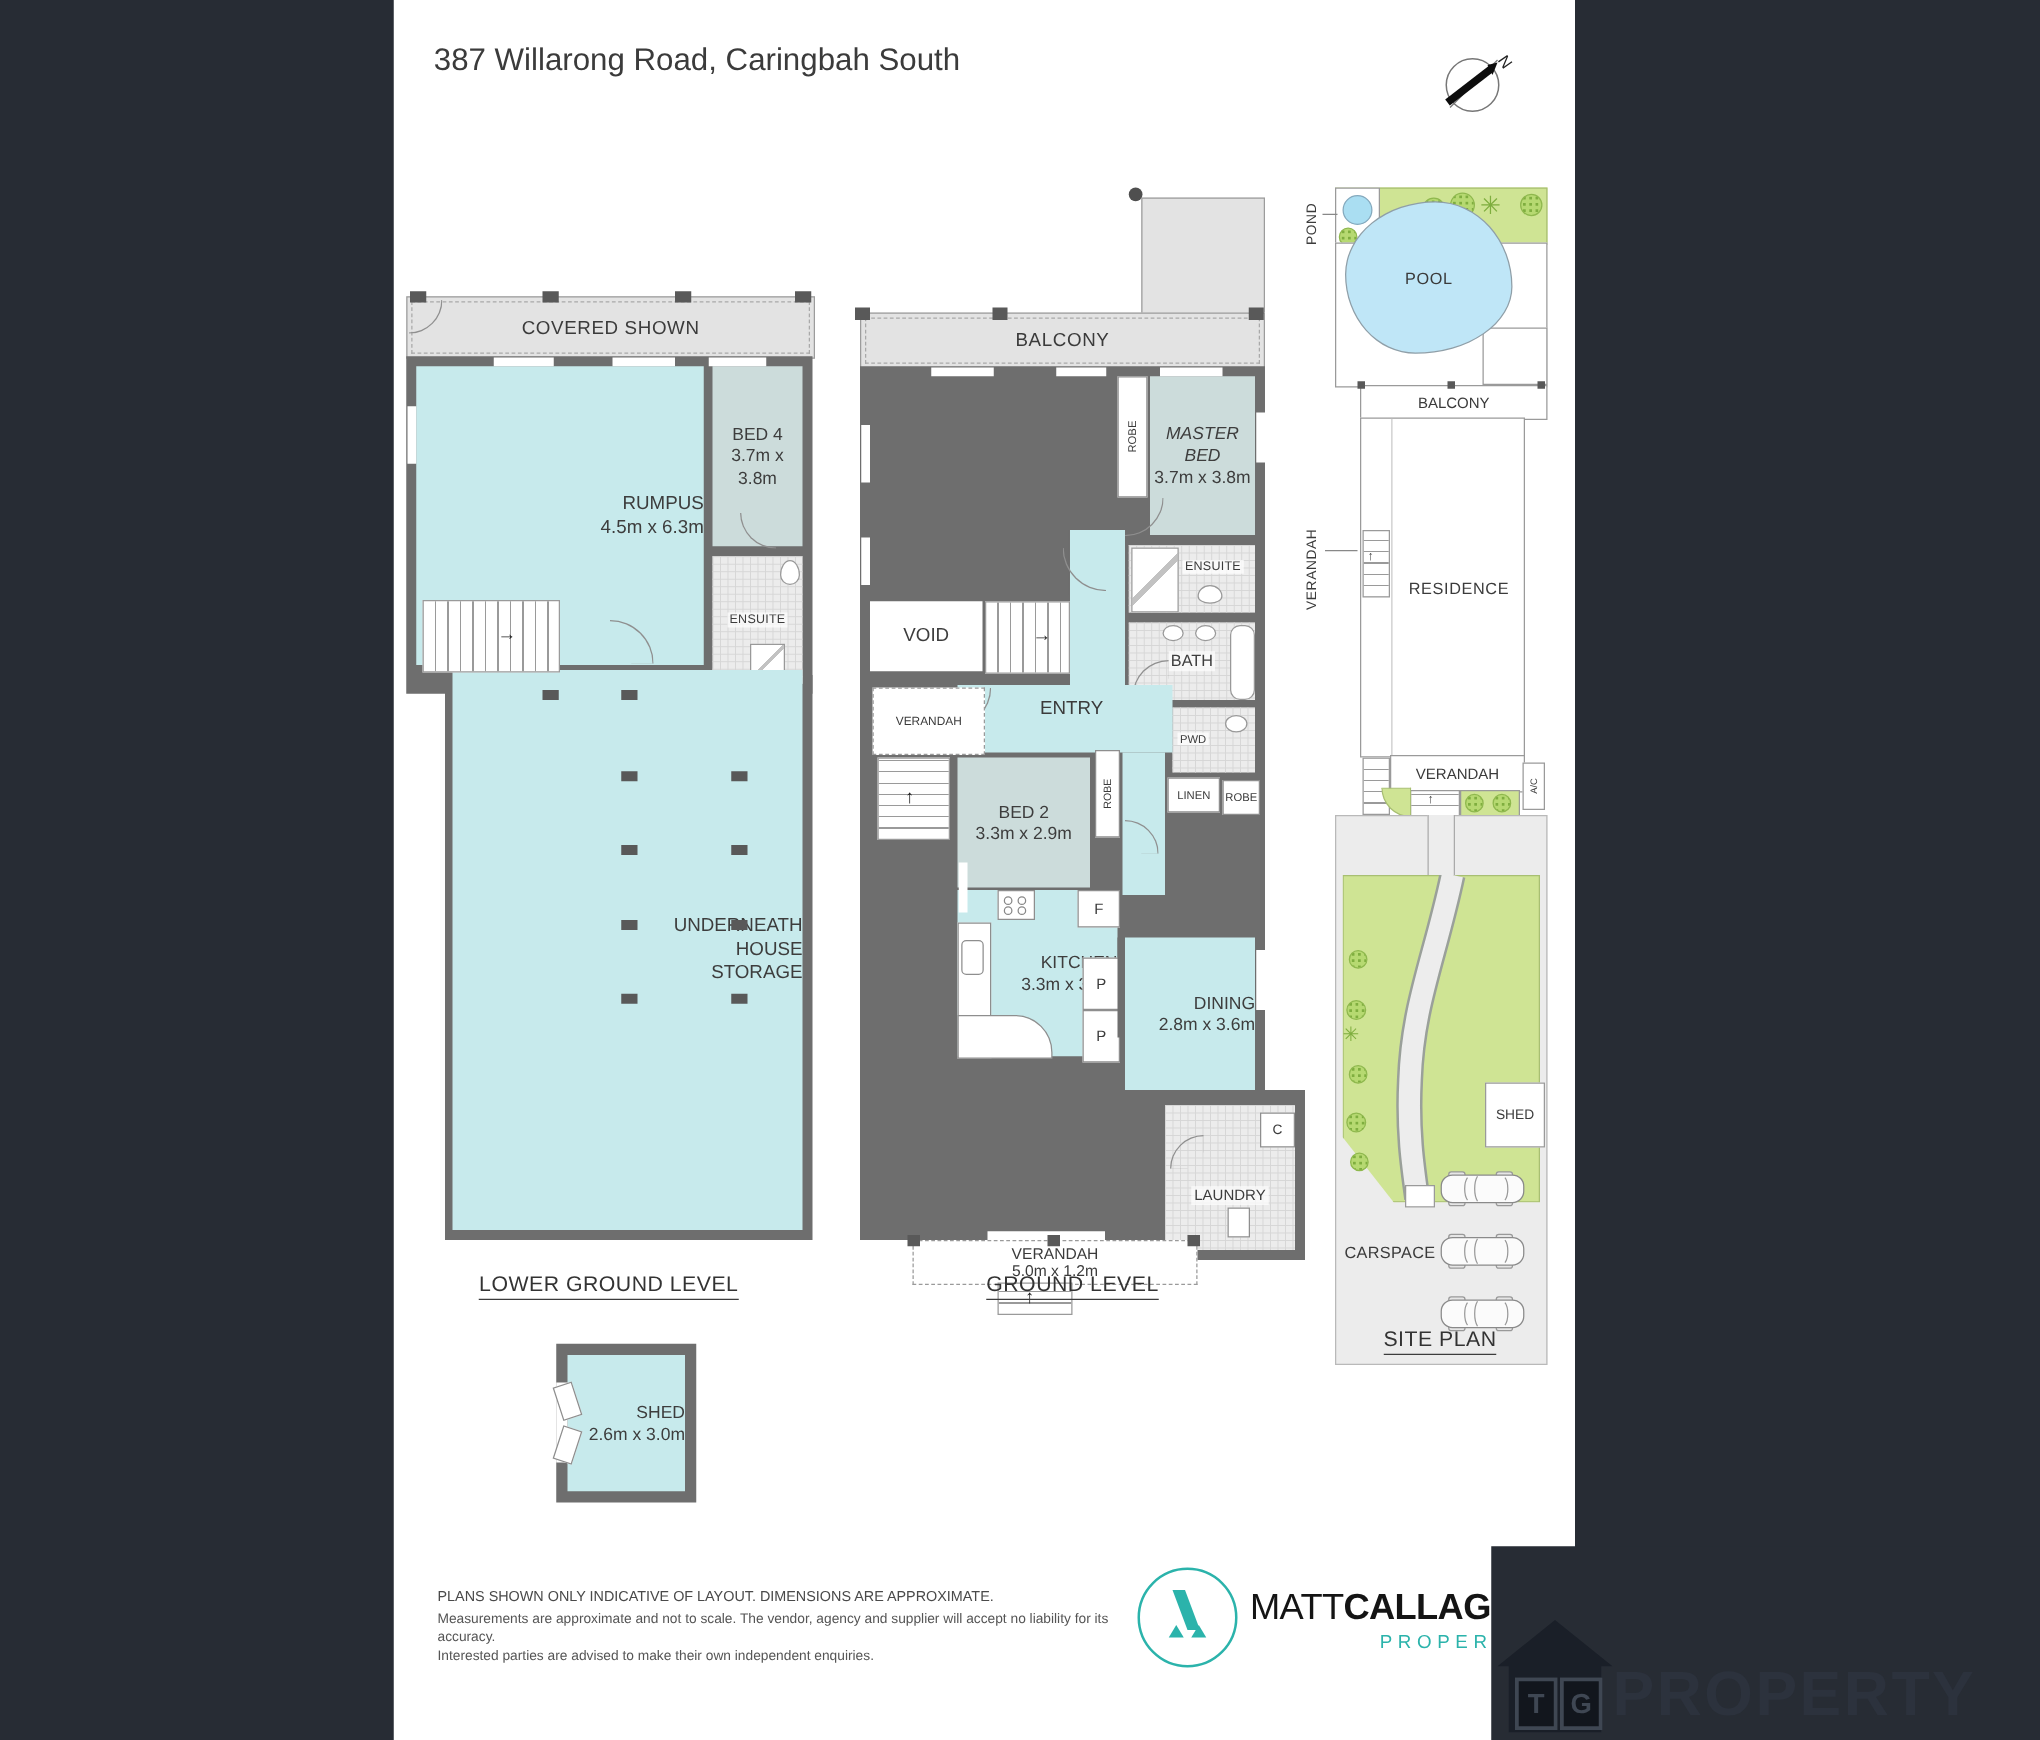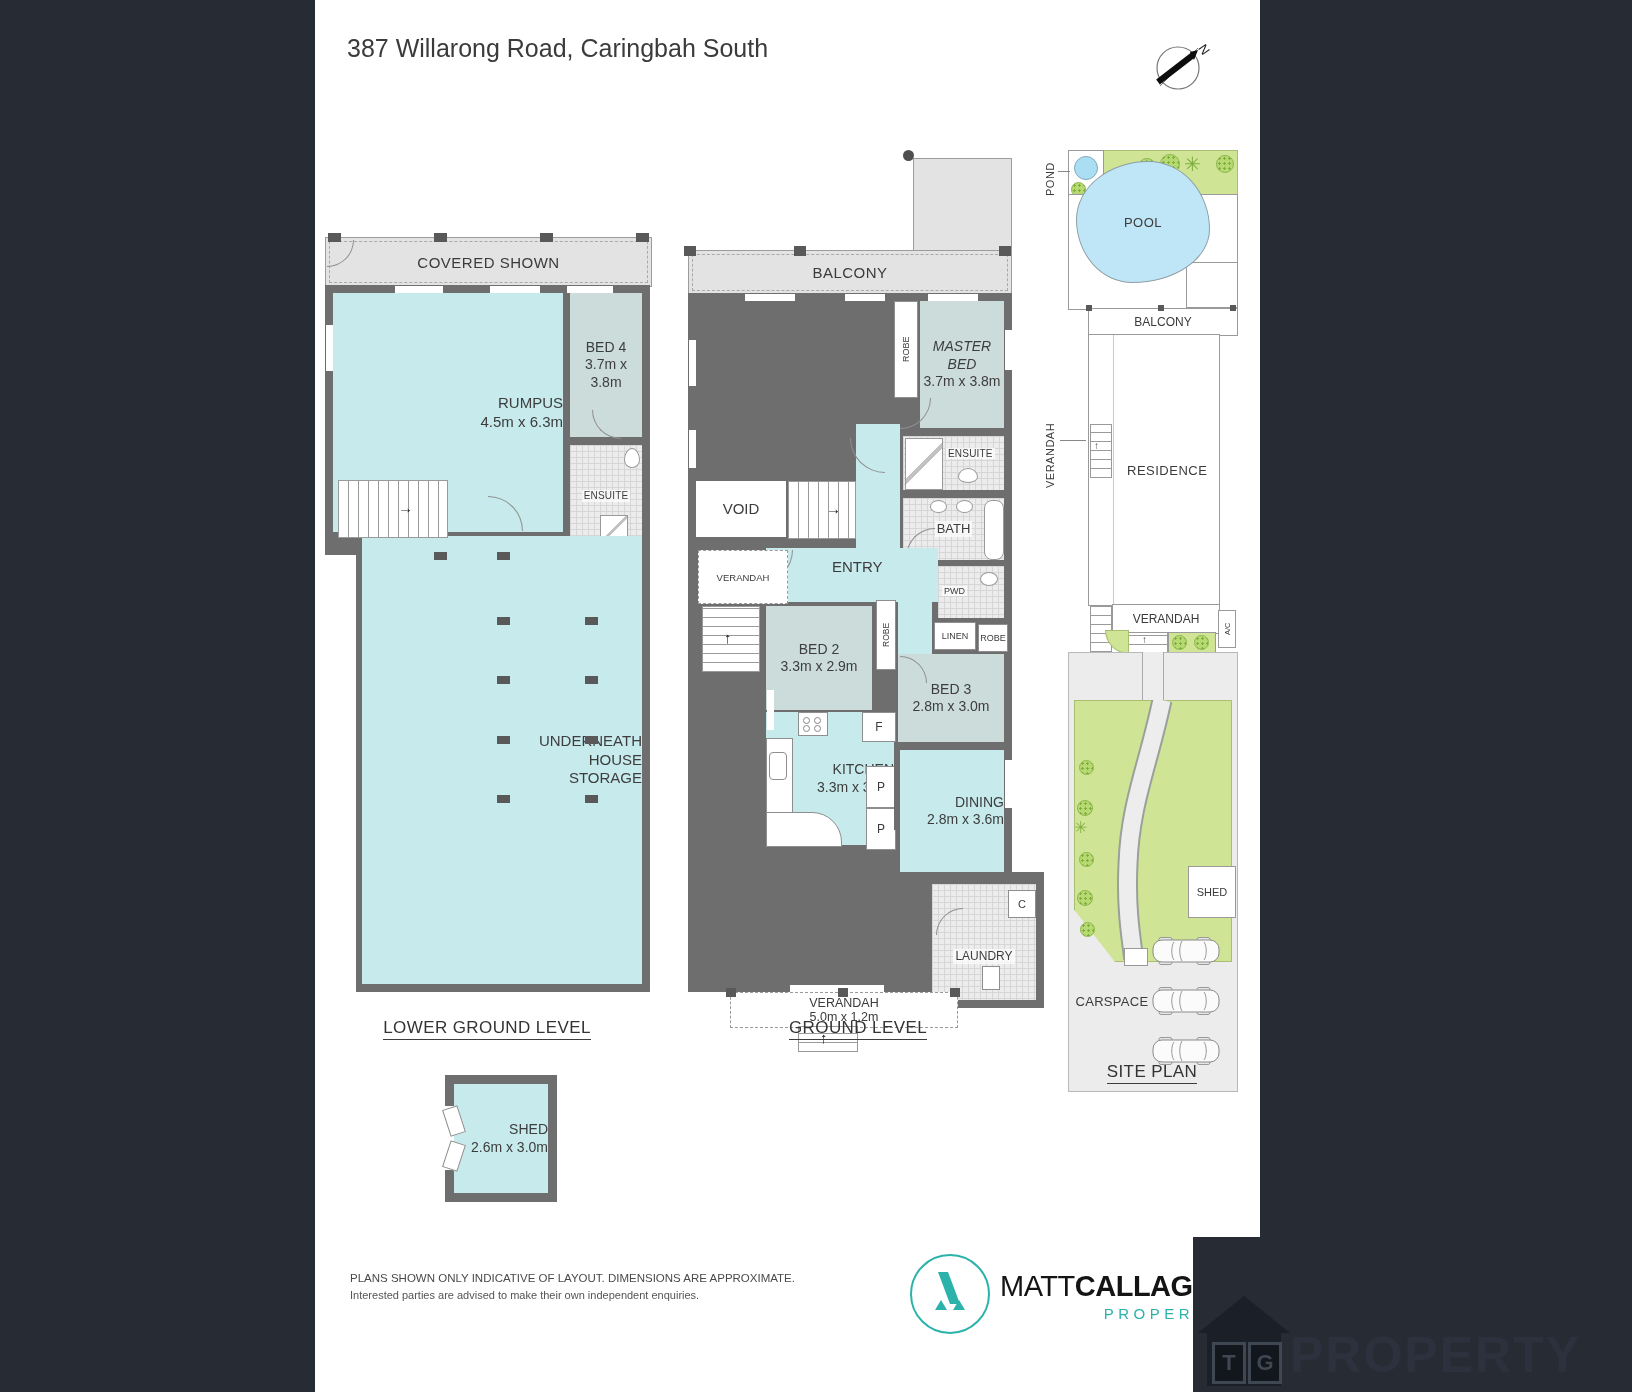--- a/index.html
+++ b/index.html
@@ -183,24 +183,20 @@
   </div>
   <div class="whitebox vert" style="left:876px;top:600px;width:18px;height:68px;display:flex;align-items:center;justify-content:center;font-size:8.5px;">
       <span>ROBE</span>
     </div>
   <div class="whitebox" style="left:934px;top:622px;width:40px;height:26px;display:flex;align-items:center;justify-content:center;font-size:9px;">
       <span>LINEN</span>
     </div>
   <div class="whitebox" style="left:978px;top:624px;width:28px;height:26px;display:flex;align-items:center;justify-content:center;font-size:9px;overflow:hidden;">
       <span>ROBE</span>
     </div>
-  <div class="rm tealrm" style="left:898px;top:654px;width:106px;height:88px;font-size:14px;">
-    <div>BED 3</div>
-    <div>2.8m x 3.0m</div>
-  </div>
   <div class="arc arc-tr" style="left:900px;top:656px;width:26px;height:26px;"></div>
 
   <div class="rm cyan" style="left:766px;top:712px;width:128px;height:133px;font-size:14px;">
     <div>KITCHEN</div>
     <div>3.3m x 3.5m</div>
   </div>
   <div class="whitebox" style="left:798px;top:712px;width:28px;height:22px;">
     <div style="position:absolute;left:4px;top:4px;width:5px;height:5px;border:1px solid #888;border-radius:50%;"></div>
     <div style="position:absolute;left:15px;top:4px;width:5px;height:5px;border:1px solid #888;border-radius:50%;"></div>
     <div style="position:absolute;left:4px;top:12px;width:5px;height:5px;border:1px solid #888;border-radius:50%;"></div>
@@ -349,20 +345,21 @@
     <path d="M22,6 C19,10 19,20 22,24 M30,5 C27,10 27,20 30,25 M52,6 C55,10 55,20 52,24" fill="none" stroke="#999"></path>
   </svg>
   <div class="abs" style="left:1070px;top:994px;width:84px;text-align:center;font-size:13px;letter-spacing:.3px;">CARSPACE</div>
 
   <div class="lvl" style="left:1052px;top:1062px;width:200px;">
     <span>SITE PLAN</span>
   </div>
 
   <div class="abs" style="left:350px;top:1272px;width:560px;">
     <div style="font-size:11.5px;color:#4a4a4a;margin-bottom:4px;">PLANS SHOWN ONLY INDICATIVE OF LAYOUT. DIMENSIONS ARE APPROXIMATE.</div>
+    <div style="font-size:11px;color:#555;line-height:15px;">Measurements are approximate and not to scale. The vendor, agency and supplier will accept no liability for its accuracy.</div>
     <div style="font-size:11px;color:#555;line-height:15px;">Interested parties are advised to make their own independent enquiries.</div>
   </div>
 
   <div class="abs" style="left:910px;top:1254px;width:76px;height:76px;border:2.5px solid #2bb3ab;border-radius:50%;">
     <svg width="76" height="76" viewBox="0 0 76 76">
       <polygon points="26,16 36,16 48,48 38,48" fill="#2bb3ab"></polygon>
       <polygon points="23,54 35,54 29,44" fill="#2bb3ab"></polygon>
       <polygon points="41,54 53,54 47,44" fill="#2bb3ab"></polygon>
     </svg>
   </div>

